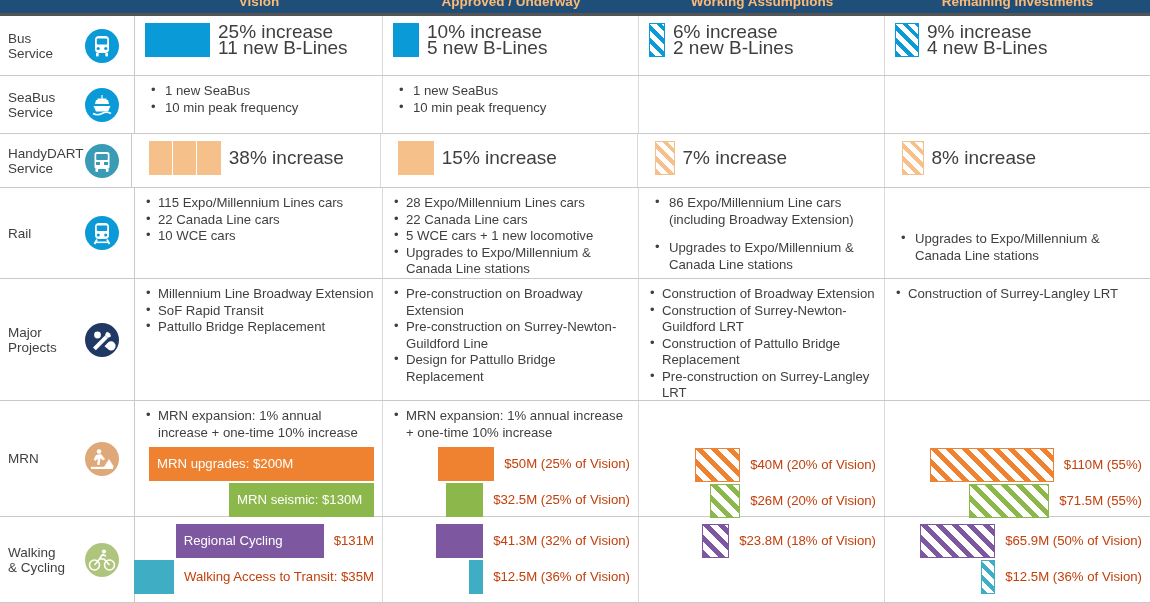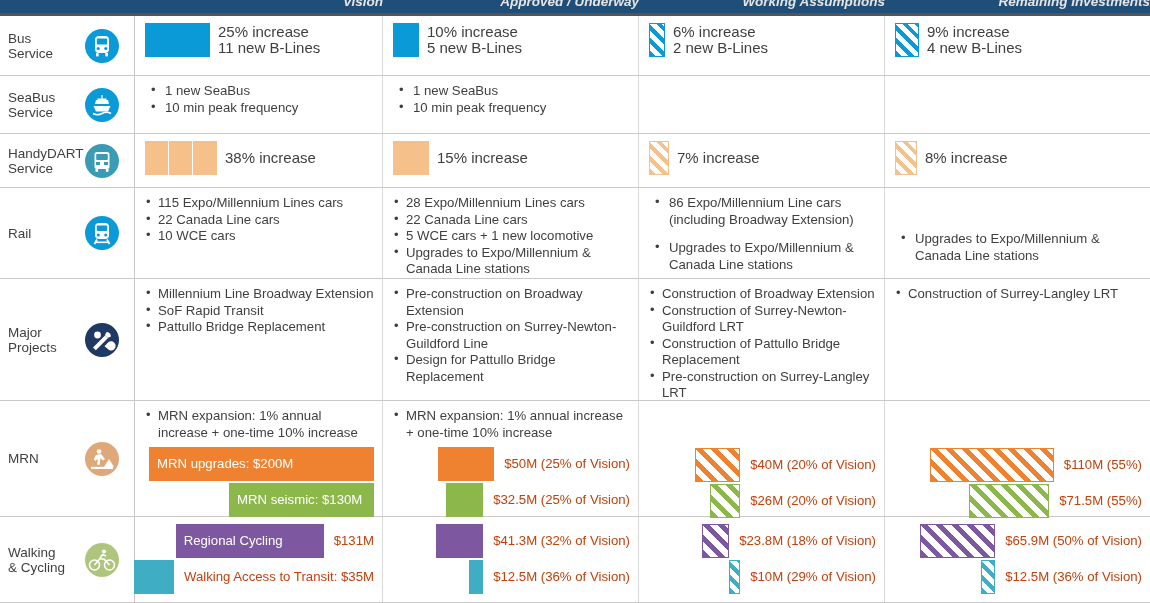--- a/index.html
+++ b/index.html
@@ -13,29 +13,28 @@
   .sheet { position: relative; width: 1150px; height: 603px; background:#fff; }
 
   
   .hdr-row {
     display: flex; height: 13px; width: 1150px;
     background: #1f4e79;
     overflow: hidden;
   }
   .hdr-cell {
     position: relative;
-    color: #e5e5e5;
+    color: #fdba74;
     font-size: 13.5px;
     font-weight: bold;
-    display: flex; align-items: flex-end; justify-content: flex-end;
+    display: flex; align-items: flex-end; justify-content: center;
     line-height: 15px;
     padding-bottom: 0px;
     white-space: nowrap;
     overflow: hidden;
-    font-style: italic;
   }
   .hdr-cell span { transform: translateY(-4px); display:block; }
   .c-label { width: 135px; }
   .c-1 { width: 248px; }
   .c-2 { width: 256px; }
   .c-3 { width: 246px; }
   .c-4 { width: 265px; }
 
   
   .topline { height: 3px; background:#545454; width: 1150px; }
@@ -82,21 +81,21 @@
     font-size: 13px; color: #3f3f3f;
   }
   ul.bl.wide li { padding-left: 20px; }
   ul.bl.wide li:before { left: 6px; }
   li.gap { margin-top: 12px; }
 
   
   .barline { display: flex; align-items: center; }
   .bar { height: 34px; flex: none; }
   .bar-lbl {
-    font-size: 15px; color: #3f3f3f; line-height: 16px;
+    font-size: 19px; color: #3f3f3f; line-height: 16px;
     padding-left: 8px; white-space: nowrap;
   }
   .bar-inlbl {
     font-size: 13.2px; color: #ffffff; line-height: 34px;
     padding-left: 8px; white-space: nowrap;
   }
   .bar-ovlbl {
     font-size: 13.2px; color: #c2410c; line-height: 34px;
     padding-left: 10px; white-space: nowrap;
   }
@@ -266,21 +265,21 @@
       <div class="cell c-2">
         <ul class="bl wide">
           <li>1 new SeaBus</li>
           <li>10 min peak frequency</li>
         </ul>
       </div>
       <div class="cell c-3"></div>
       <div class="cell c-4 last"></div>
     </div>
 
-    <div class="row" style="height:54px;">
+    <div class="row" style="height:54px;gap:7px;">
       <div class="cell lbl c-label">
         <div class="lbl-text">
           <div>HandyDART</div>
           <div>Service</div>
         </div>
         <div class="icon-wrap">
           <svg viewBox="0 0 36 36">
               <circle cx="18" cy="18" r="17" fill="#3a9bb5"></circle>
             <rect x="10.5" y="9" width="15" height="17" rx="2.5" fill="#fff"></rect>
             <rect x="12.2" y="11" width="11.6" height="6" rx="0.8" fill="#3a9bb5"></rect>
@@ -524,24 +523,20 @@
             <div class="bar-ovlbl">$12.5M (36% of Vision)</div>
           </div>
         </div>
       </div>
       <div class="cell c-3">
         <div class="stack">
           <div class="barline">
             <div class="bar h-purple" style="width:27px;"></div>
             <div class="bar-ovlbl">$23.8M (18% of Vision)</div>
           </div>
-          <div class="barline">
-            <div class="bar h-teal" style="width:11px;"></div>
-            <div class="bar-ovlbl">$10M (29% of Vision)</div>
-          </div>
         </div>
       </div>
       <div class="cell c-4 last">
         <div class="stack">
           <div class="barline">
             <div class="bar h-purple" style="width:75px;"></div>
             <div class="bar-ovlbl">$65.9M (50% of Vision)</div>
           </div>
           <div class="barline">
             <div class="bar h-teal" style="width:14px;"></div>

